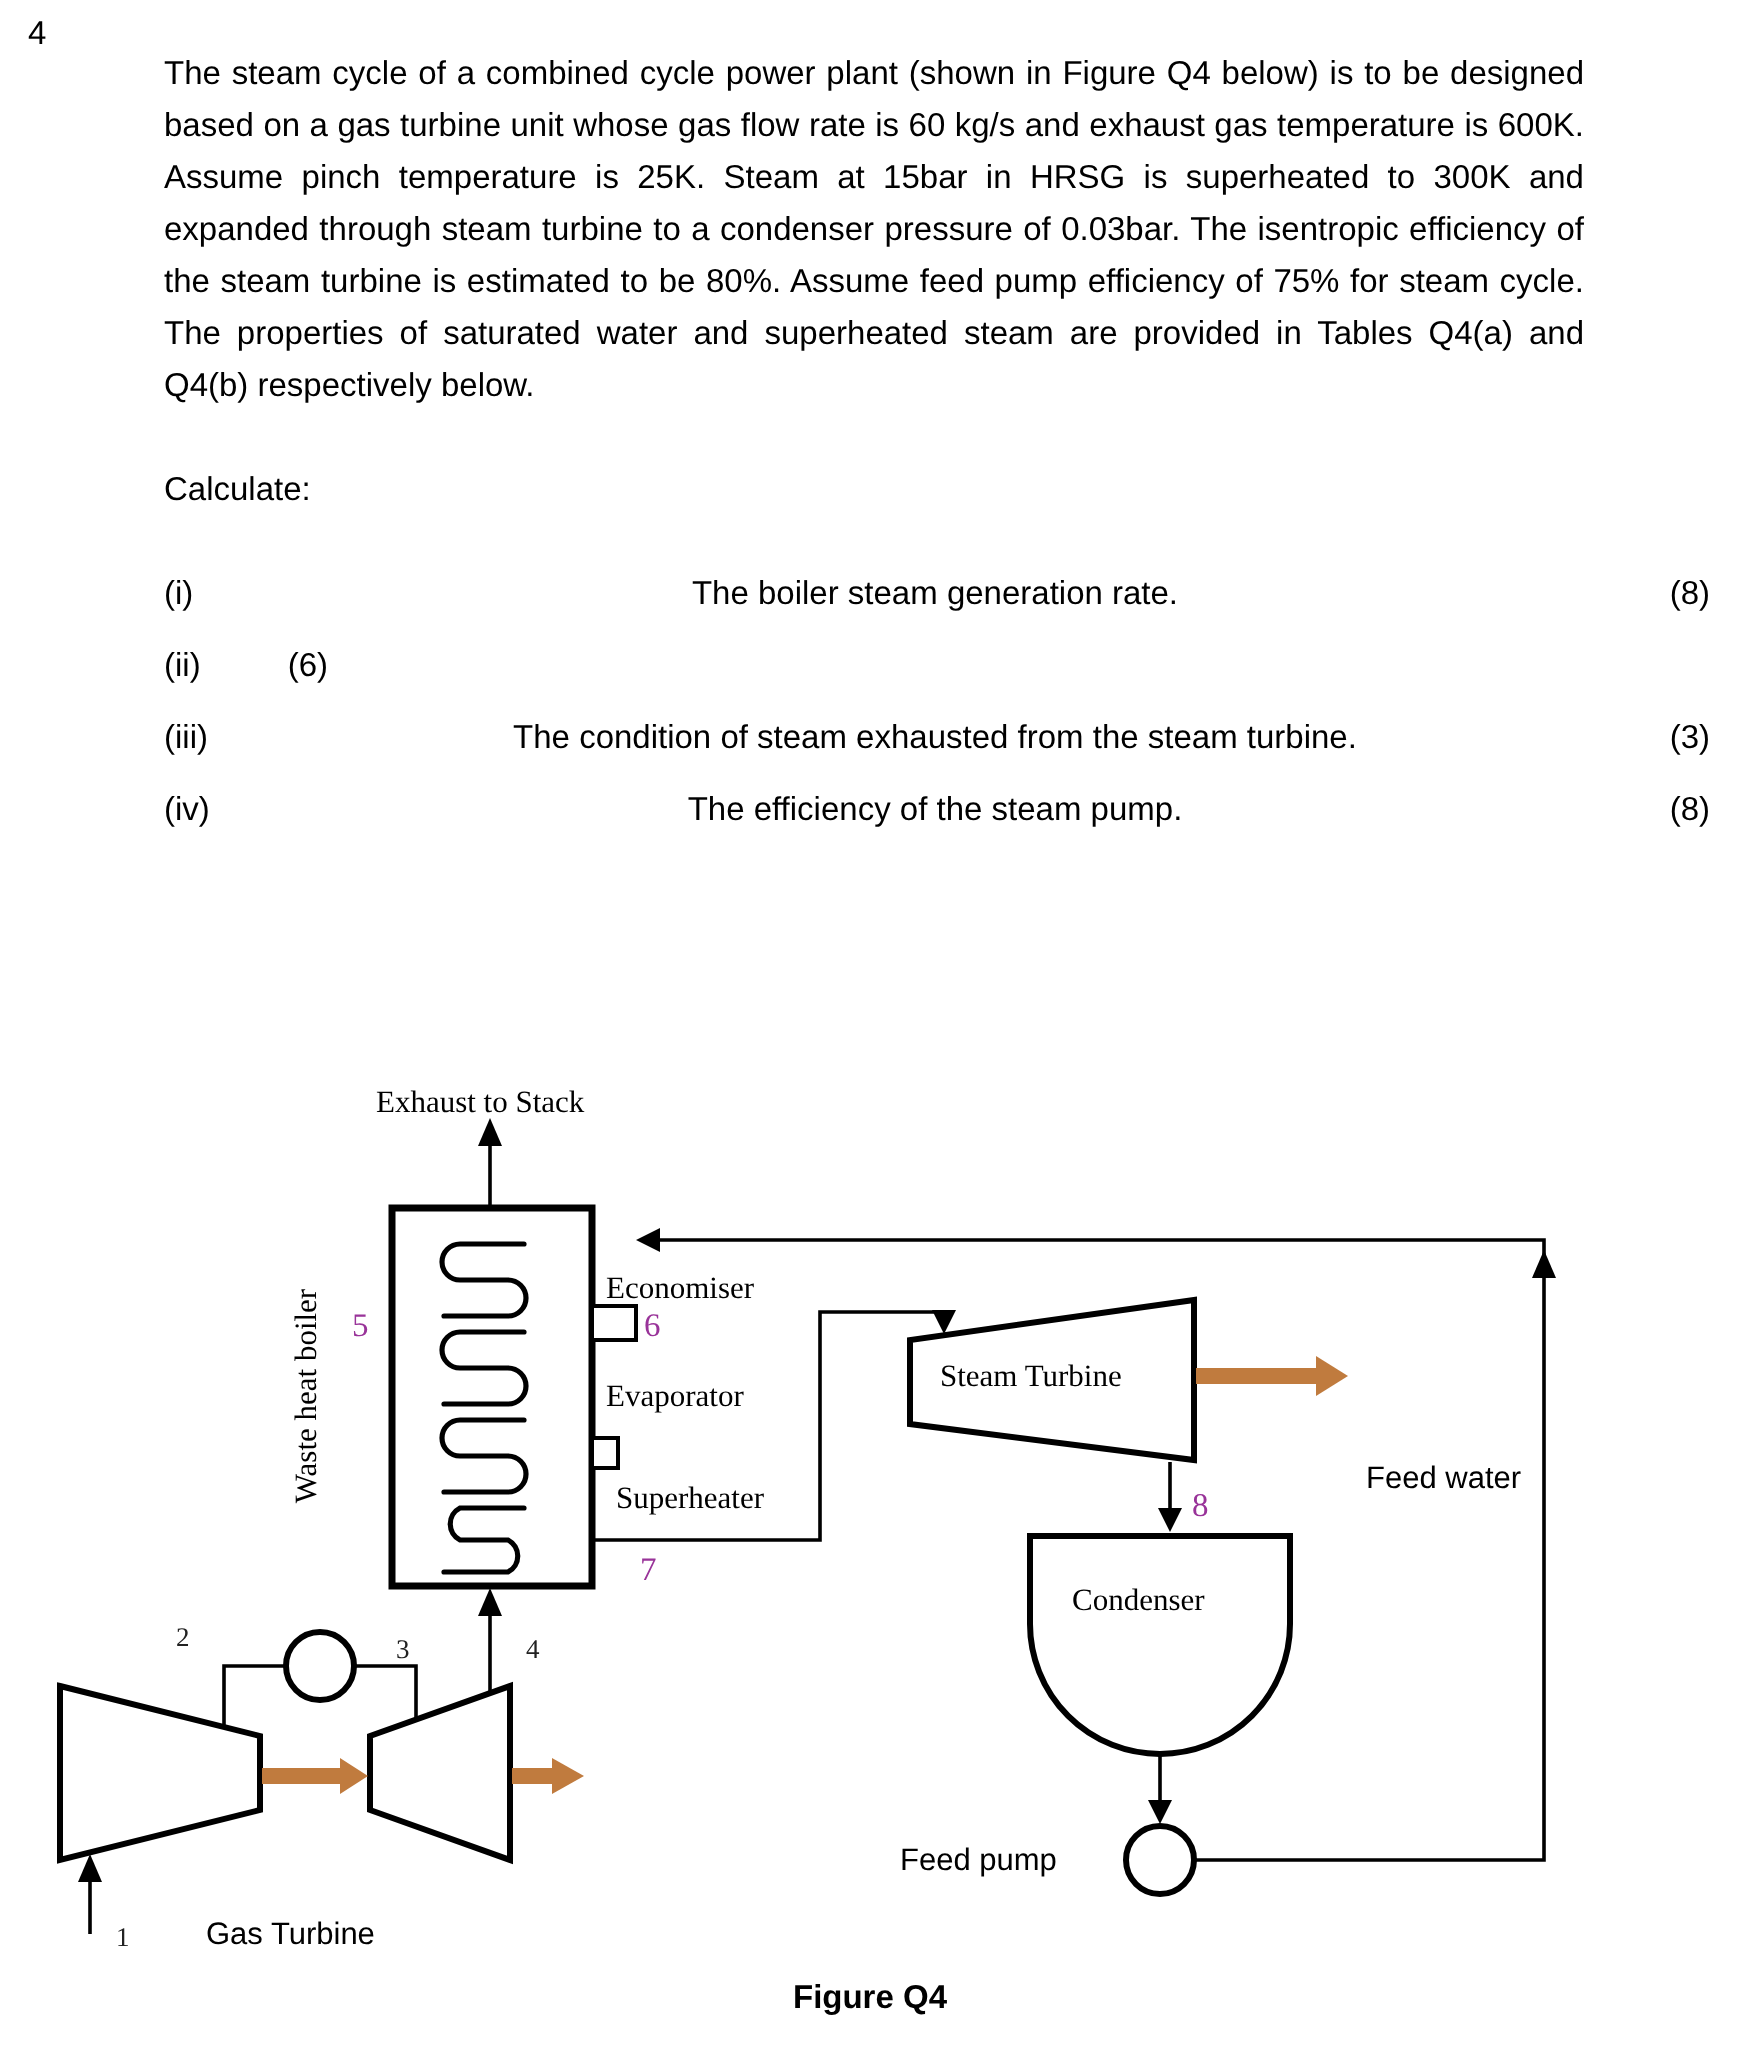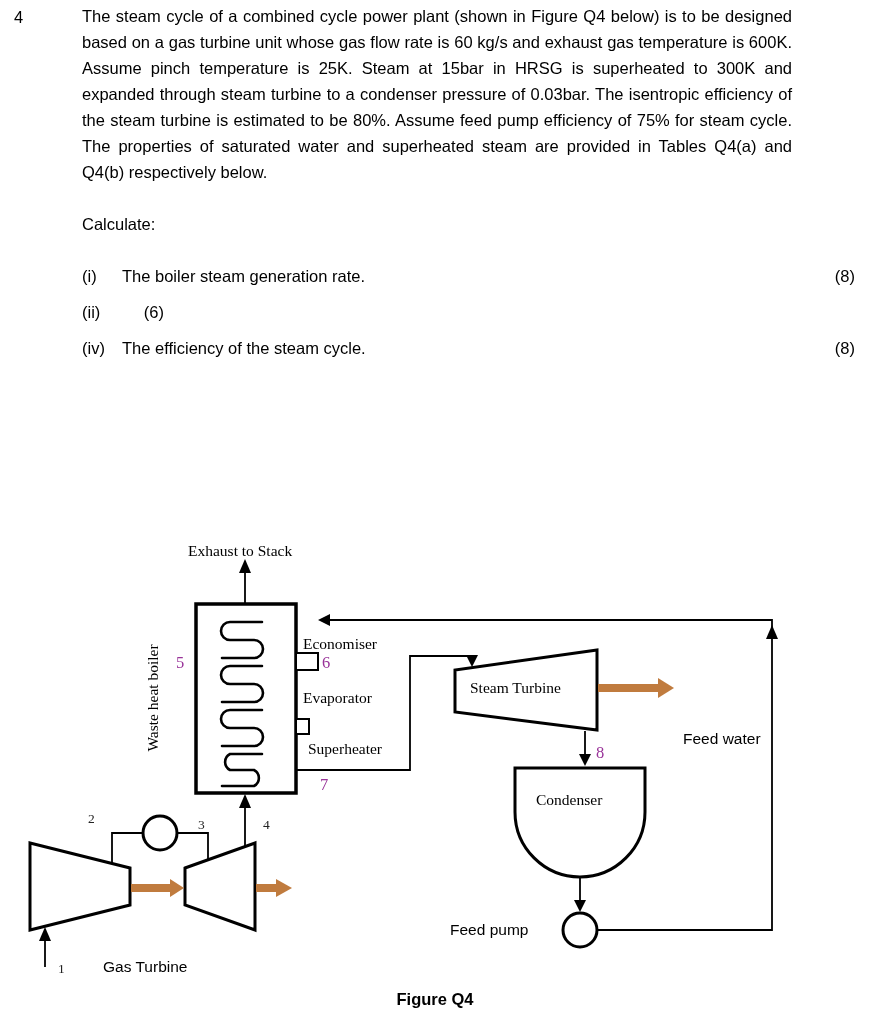--- a/index.html
+++ b/index.html
@@ -1,27 +1,27 @@
 <!DOCTYPE html>
 <html><head>
 <meta charset="utf-8">
 <style>
   html,body { margin:0; padding:0; background:#ffffff; }
   .page {
     position:relative; width:870px; height:1024px; background:#ffffff;
     font-family:"Liberation Sans", sans-serif; color:#000; overflow:hidden;
   }
   .qnum { position:absolute; left:14px; top:8px; font-size:16.5px; }
-  .content { position:absolute; left:82px; top:3px; width:773px; }
+  .content { position:absolute; left:82px; top:24px; width:773px; }
   .body-text { width:710px; margin:0; font-size:16.5px; line-height:26px; text-align:justify; }
   .calc { margin:26px 0 11px 0; font-size:16.5px; line-height:26px; }
   .items { margin-top:26px; }
   .item { display:flex; font-size:16.5px; line-height:26px; margin-bottom:10px; }
   .itm-label { width:40px; flex:0 0 40px; }
-  .itm-text { flex:1 1 auto; }
+  .itm-text { flex:1 1 auto;text-align:center; }
   .itm-marks { flex:0 0 42px; text-align:right; }
   .figure-svg { position:absolute; left:0; top:535px; }
   .caption { position:absolute; left:0; top:990px; width:790px; text-align:center;
              font-size:16.5px; font-weight:bold;margin-left:40px; }
   .serif-label { font-family:"Liberation Serif", serif; font-size:15.5px; fill:#000; }
   .sans-label  { font-family:"Liberation Sans", sans-serif; font-size:15.5px; fill:#000; }
   .state-num   { font-family:"Liberation Serif", serif; font-size:16.5px; }
   .small-num   { font-family:"Liberation Serif", serif; font-size:13.5px; fill:#222; }
   .pipe  { stroke:#000; stroke-width:1.8; fill:none; }
   .shape { stroke:#000; stroke-width:3; fill:#fff; }
@@ -41,22 +41,27 @@
       <div class="item">
         <span class="itm-label">(i)</span>
         <span class="itm-text">The boiler steam generation rate.</span>
         <span class="itm-marks">(8)</span>
       </div>
       <div class="item">
         <span class="itm-label">(ii)</span>
         <span class="itm-marks">(6)</span>
       </div>
       <div class="item">
+        <span class="itm-label">(iii)</span>
+        <span class="itm-text">The condition of steam exhausted from the steam turbine.</span>
+        <span class="itm-marks">(3)</span>
+      </div>
+      <div class="item">
         <span class="itm-label">(iv)</span>
-        <span class="itm-text">The efficiency of the steam cycle.</span>
+        <span class="itm-text">The efficiency of the steam pump.</span>
         <span class="itm-marks">(8)</span>
       </div>
     </div>
   </div>
 
   <svg class="figure-svg" width="870" height="450" viewBox="0 0 870 450">
 
     <line class="pipe" x1="245" y1="69" x2="245" y2="36"></line>
     <polygon points="245,24 239,38 251,38" fill="#000"></polygon>
 

